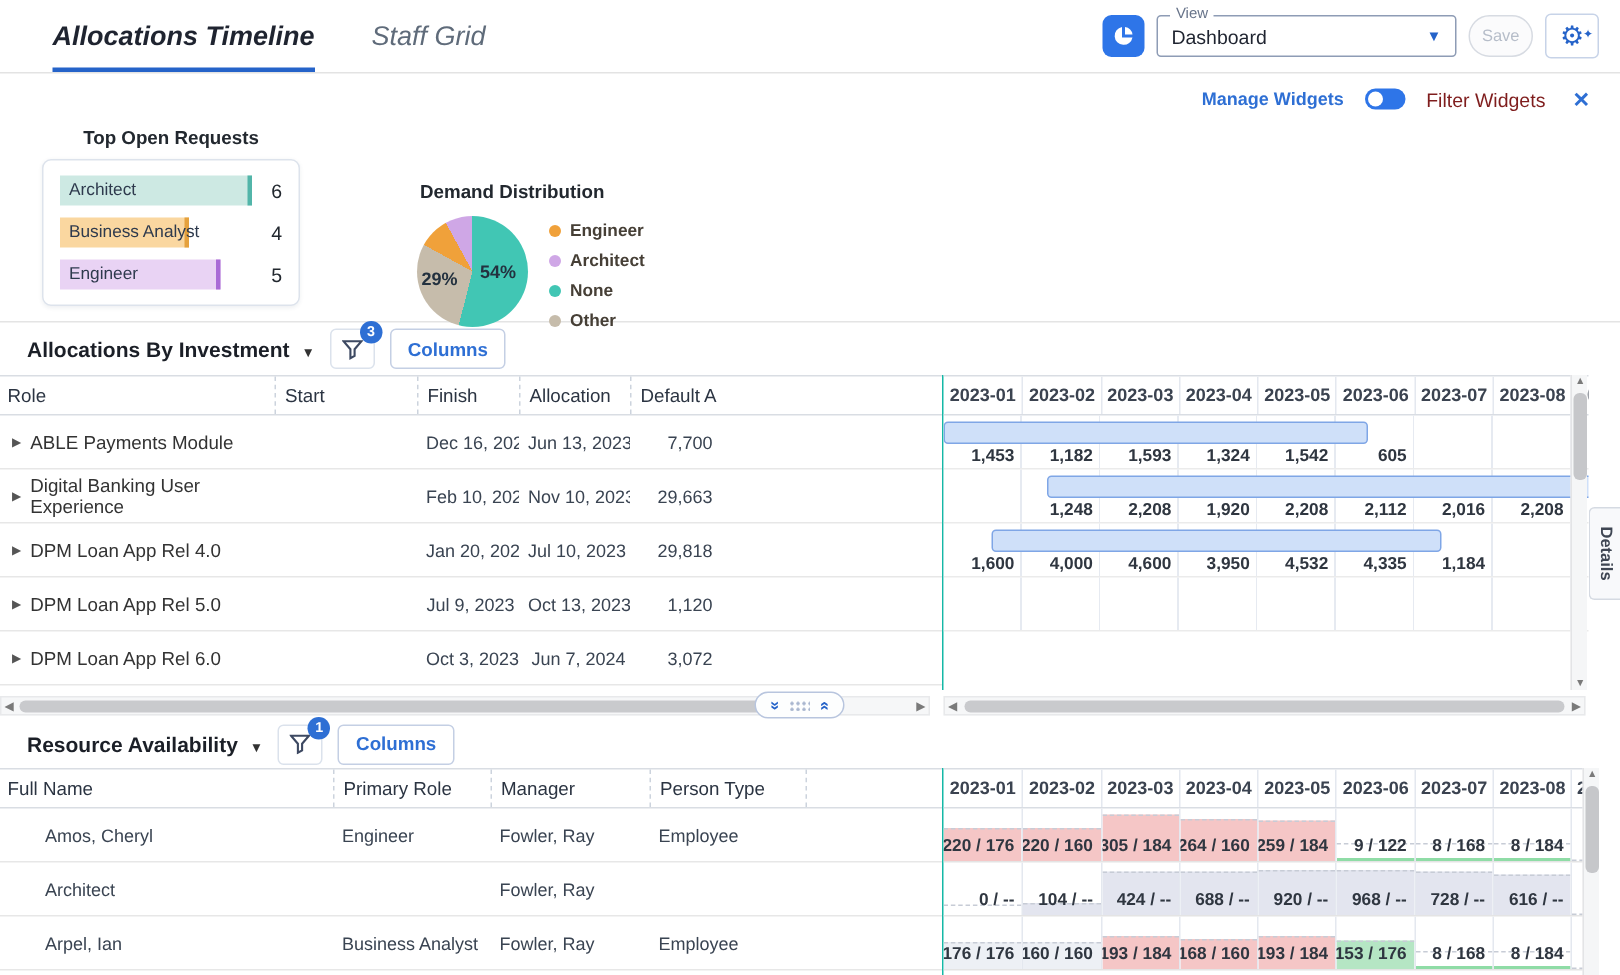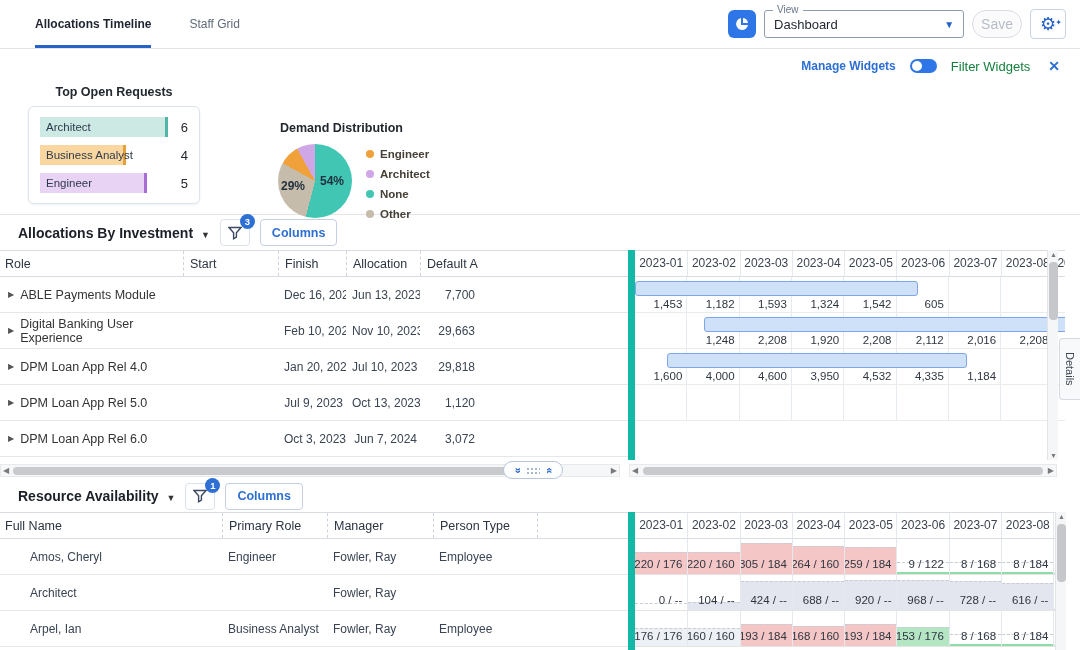--- a/index.html
+++ b/index.html
@@ -3,45 +3,45 @@
 <meta charset="utf-8">
 <style>
   * { margin:0; padding:0; box-sizing:border-box; }
   html,body { width:1080px; height:650px; overflow:hidden; background:#fff;
     font-family:"Liberation Sans", sans-serif; color:#333; }
   .app { width:1080px; height:650px; position:relative; background:#fff; }
 
   
   .topbar { height:49px; border-bottom:1px solid #e3e3e3; display:flex; align-items:stretch; }
   .tabs { display:flex; margin-left:35px; gap:38px; }
-  .tab { display:flex; align-items:center; font-size:12px; color:#5f6b7a; cursor:pointer;
-    border-bottom:3px solid transparent; padding-top:3px; }
+  .tab { display:flex; align-items:center; font-size:18px; color:#5f6b7a; cursor:pointer;
+    border-bottom:3px solid transparent; padding-top:3px;font-style:italic; }
   .tab.active { color:#1f2430; font-weight:700; border-bottom-color:#2563c9; }
   .top-right { margin-left:auto; display:flex; align-items:center; gap:8px; padding-right:14px; }
   .pie-btn { width:28px; height:28px; background:#2e75e8; border-radius:6px; display:flex;
     align-items:center; justify-content:center; }
   .view-dd { position:relative; width:200px; height:28px; border:1px solid #8e9cb5; border-radius:3px;
     display:flex; align-items:center; padding-left:9px; }
   .view-dd .floating-label { position:absolute; top:-7px; left:8px; background:#fff; padding:0 4px;
     font-size:10px; color:#68748a; }
   .view-dd .value { font-size:13px; color:#1f2430; }
   .view-dd .caret { margin-left:auto; margin-right:9px; color:#2563c9; font-size:10px; }
   .save-btn { height:28px; min-width:40px; border:1px solid #d7dbe2; border-radius:14px;
-    background:#fbfbfc; color:#b6bdc9; font-size:14px; padding:0 8px; }
+    background:#fbfbfc; color:#b6bdc9; font-size:11px; padding:0 8px; }
   .gear-btn { position:relative; width:36px; height:30px; border:1px solid #c7d3e8; border-radius:4px;
     background:#fff; color:#2563c9; font-size:18px; line-height:28px; text-align:center; }
   .gear-btn .spark { position:absolute; top:-1px; right:3px; font-size:8px; color:#2563c9; }
 
   
   .widgets-toolbar { height:34px; display:flex; align-items:center; justify-content:flex-end;
     gap:14px; padding-right:16px; }
   .link-blue { color:#2e6fd4; font-size:12px; font-weight:700; cursor:pointer; }
   .toggle { width:27px; height:14px; background:#2e75e8; border-radius:8px; position:relative; }
   .toggle .knob { position:absolute; left:2px; top:2px; width:10px; height:10px; border-radius:50%; background:#fff; }
-  .toggle-label { font-size:13px; color:#15803d; }
+  .toggle-label { font-size:13px; color:#7f1d1d; }
   .close-x { color:#2e6fd4; font-size:14px; font-weight:700; cursor:pointer; padding:0 4px; }
 
   
   .widgets-row { height:131px; display:flex; gap:78px; padding:2px 0 0 28px; }
   .widget1 { width:172px; }
   .widget-title { text-align:center; font-size:12.5px; font-weight:700; color:#22282f; margin-bottom:7px; }
   .w1-card { border:1px solid #dde3ec; border-radius:6px; background:#fff; padding:10px 11px;
     box-shadow:0 1px 3px rgba(40,60,90,.08); display:flex; flex-direction:column; gap:8px; }
   .w1-row { display:flex; align-items:center; height:20px; }
   .w1-bar { height:20px; display:flex; align-items:center; padding-left:6px; font-size:11.5px;
@@ -66,21 +66,21 @@
   .badge { position:absolute; top:-6px; right:-6px; min-width:15px; height:15px; border-radius:8px;
     background:#2e6fd4; color:#fff; font-size:9.5px; line-height:15px; text-align:center; font-weight:700; }
   .columns-btn { height:27px; border:1px solid #c4cfe4; border-radius:4px; background:#fff;
     color:#2e6fd4; font-size:12.5px; font-weight:700; padding:0 11px; }
 
   
   .pane-wrap { display:flex; position:relative; }
   .sec1-body { height:210px; }
   .sec2-body { height:138px; }
   .left-pane { width:628px; overflow:hidden; }
-  .right-pane { flex:1; position:relative; border-left:7px solid #14b8a6; overflow:hidden; }
+  .right-pane { flex:1; position:relative; border-left:1px solid #14b8a6; overflow:hidden;font-weight:bold; }
   .grid-head { height:27px; border-top:1px solid #d9dde3; border-bottom:1px solid #d9dde3;
     display:grid; align-items:center; font-size:12.5px; color:#2b3442; }
   .grid-head .hcell { padding-left:6px; height:100%; display:flex; align-items:center;
     border-left:1px dashed #ccd3dd; overflow:hidden; white-space:nowrap; }
   .grid-head .hcell:first-child { border-left:none; padding-left:5px; }
   .trow { height:36px; border-bottom:1px solid #e7e7e7; display:grid; align-items:center;
     font-size:12px; color:#3a4452; }
   .tcell { padding-left:6px; overflow:hidden; white-space:nowrap; }
   .tcell.right { text-align:right; padding-right:3px; }
   .name-cell { display:flex; align-items:center; padding-left:8px; gap:6px; font-size:12.5px; color:#333; }

